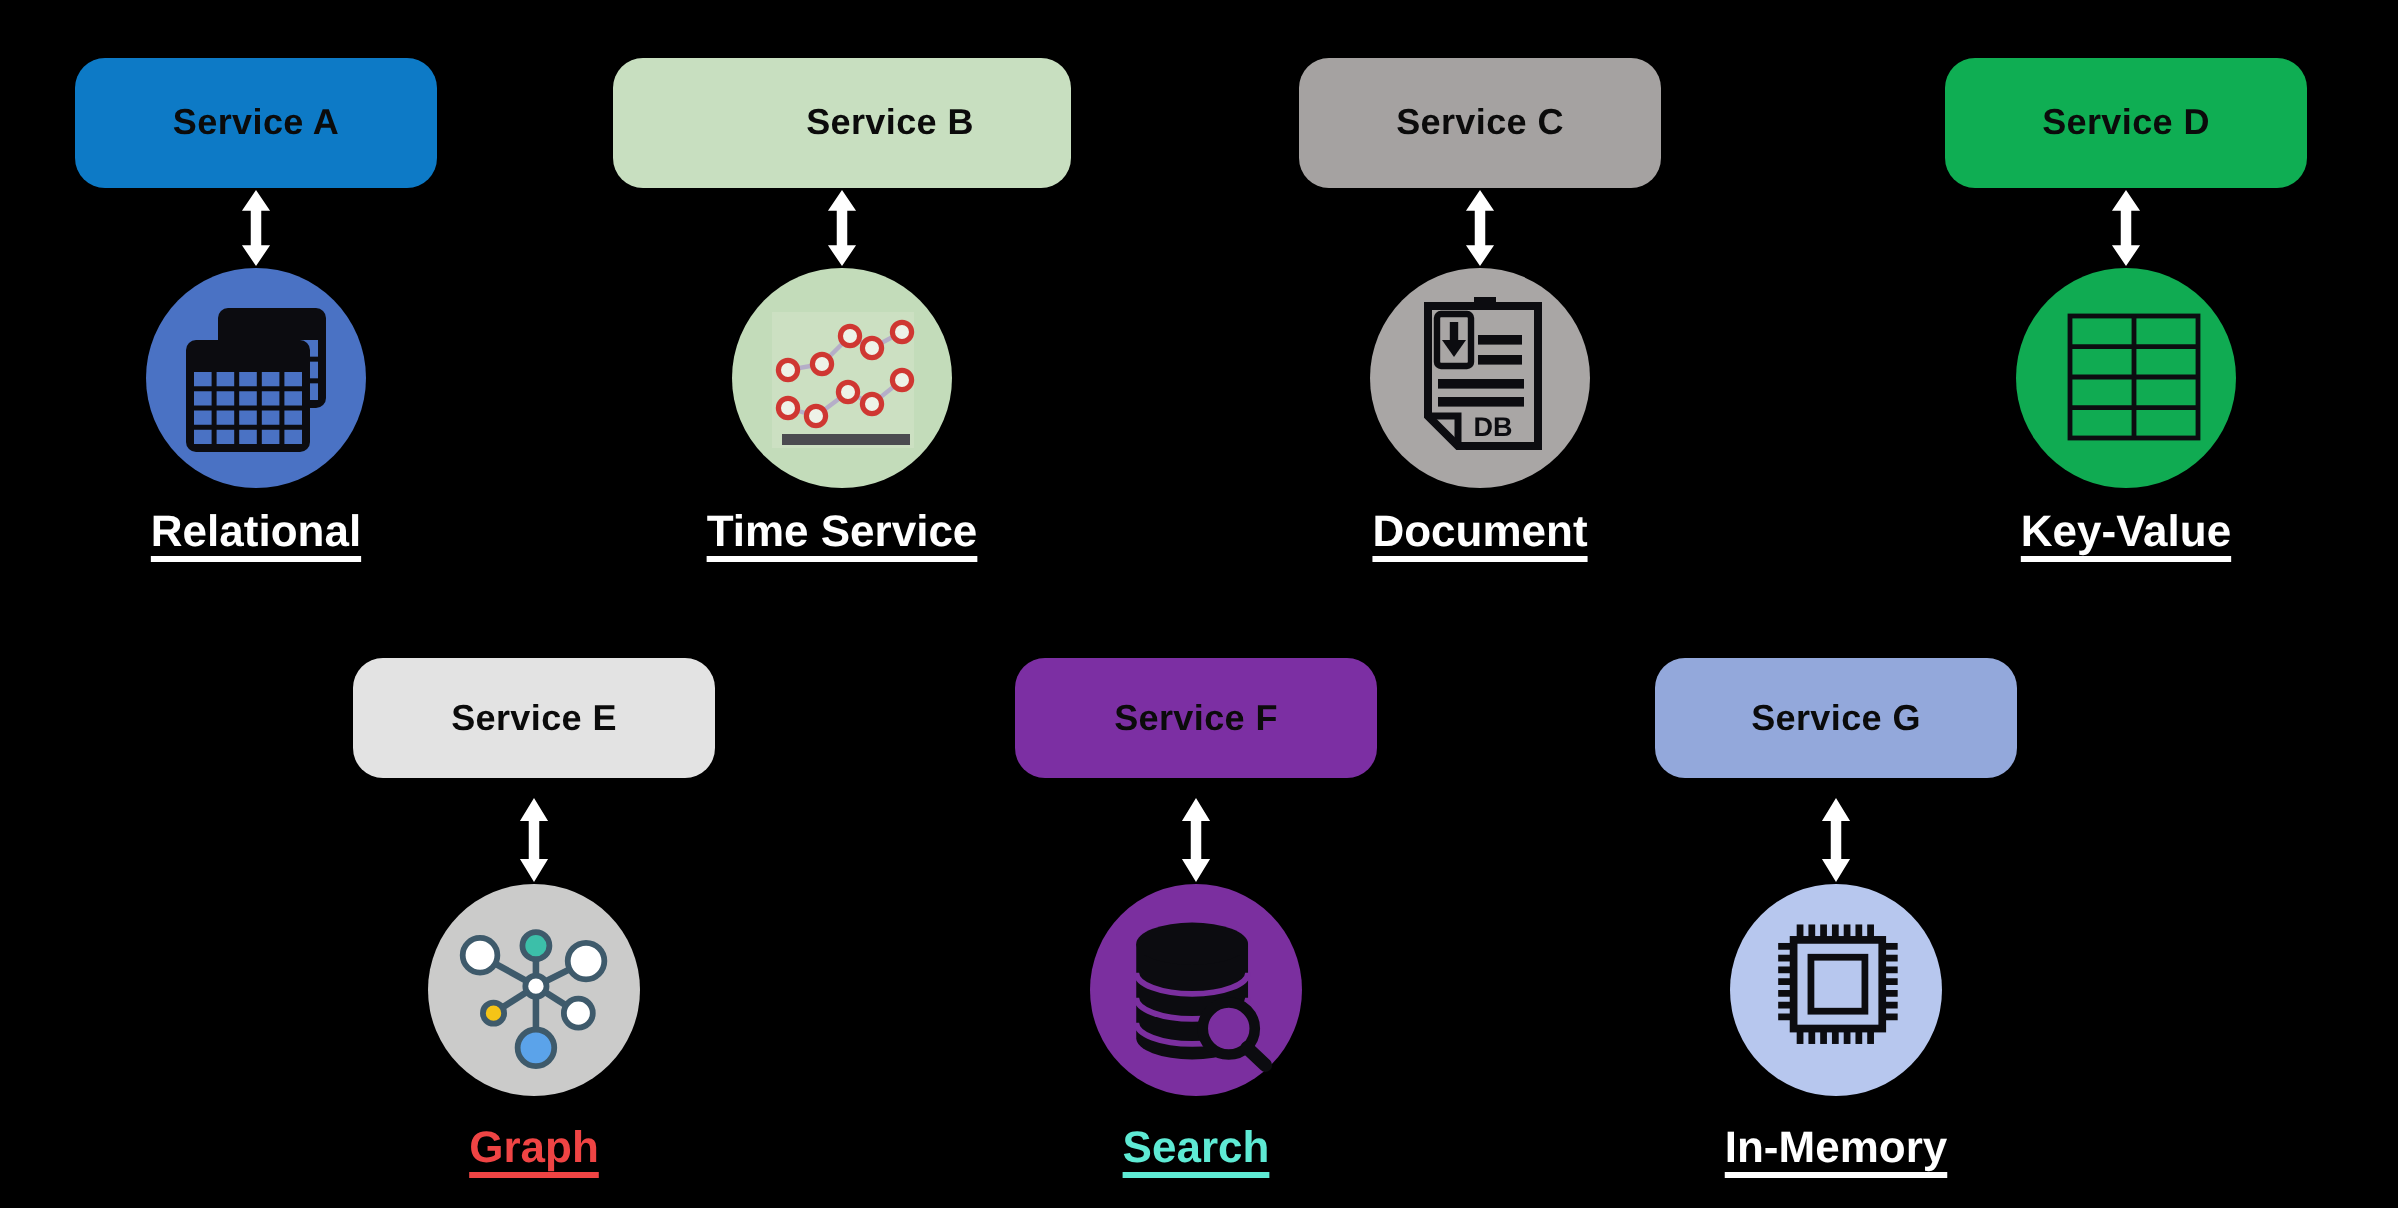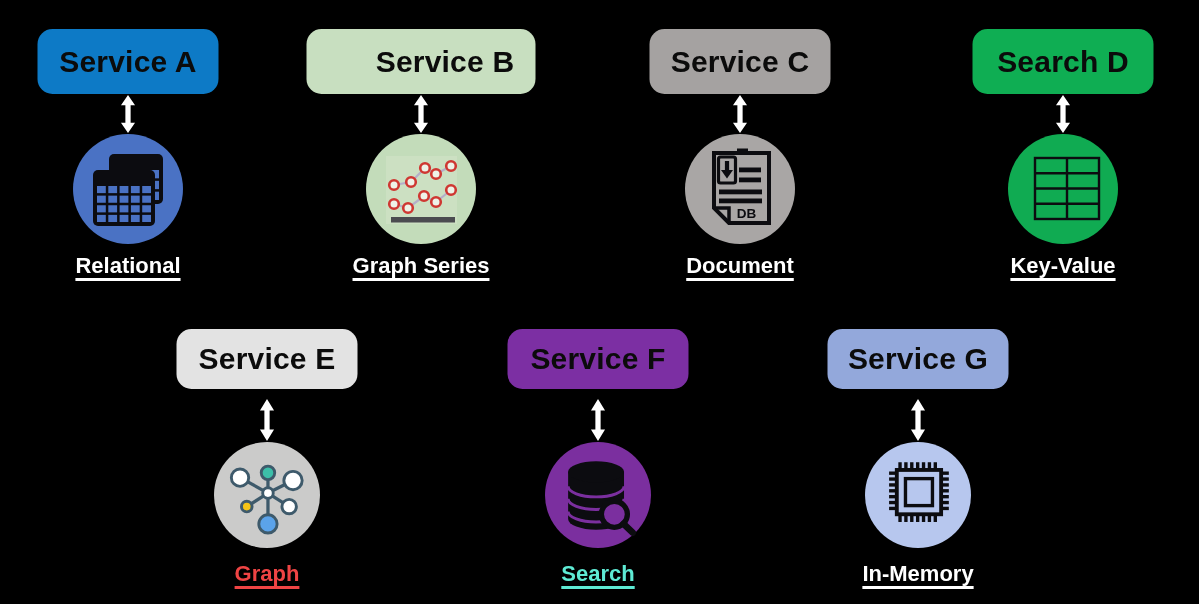--- a/index.html
+++ b/index.html
@@ -11,21 +11,21 @@
   .svc-col { position:absolute; width:224px; }
   .svc-col.row1 { top:29px; }
   .svc-col.row2 { top:329px; }
 
   .svc-box {
     position:absolute; top:0; left:50%; transform:translateX(-50%);
     width:181px; height:65px; border-radius:15px;
     display:flex; align-items:center; justify-content:center;
   }
   .row2 .svc-box { height:60px; }
-  .svc-name { font-size:30px; font-weight:700; letter-spacing:0.2px; }
+  .svc-name { font-size:18px; font-weight:700; letter-spacing:0.2px; }
 
   .arrow { position:absolute; left:50%; transform:translateX(-50%); width:15px; display:block; }
   .row1 .arrow { top:66px; height:38px; }
   .row2 .arrow { top:70px; height:42px; }
 
   .db-circle {
     position:absolute; left:50%; transform:translateX(-50%);
     border-radius:50%;
   }
   .row1 .db-circle { top:105px; width:110px; height:110px;text-decoration:underline; }
@@ -113,21 +113,21 @@
           <circle cx="70" cy="40" r="4.8" fill="#eef2e8" stroke="#cf3732" stroke-width="2.6"></circle>
           <circle cx="85" cy="32" r="4.8" fill="#eef2e8" stroke="#cf3732" stroke-width="2.6"></circle>
           <circle cx="28" cy="70" r="4.8" fill="#eef2e8" stroke="#cf3732" stroke-width="2.6"></circle>
           <circle cx="42" cy="74" r="4.8" fill="#eef2e8" stroke="#cf3732" stroke-width="2.6"></circle>
           <circle cx="58" cy="62" r="4.8" fill="#eef2e8" stroke="#cf3732" stroke-width="2.6"></circle>
           <circle cx="70" cy="68" r="4.8" fill="#eef2e8" stroke="#cf3732" stroke-width="2.6"></circle>
           <circle cx="85" cy="56" r="4.8" fill="#eef2e8" stroke="#cf3732" stroke-width="2.6"></circle>
           <rect x="25" y="83" width="64" height="5.5" fill="#4b4b50"></rect>
         </svg>
       </div>
-      <div class="db-label" style="color: rgb(255, 255, 255);">Graph Series</div>
+      <div class="db-label" style="color: rgb(255, 255, 255);">Time Service</div>
     </div>
 
     <div class="svc-col row1" style="left: 628px;">
       <div class="svc-box" style="background: rgb(165, 162, 161); justify-content: center;">
         <span class="svc-name" style="color: rgb(11, 11, 11);">Service C</span>
       </div>
       <svg class="arrow" viewBox="0 0 16 44" preserveAspectRatio="none">
         <polygon points="8,0 15.5,12 10.8,12 10.8,32 15.5,32 8,44 0.5,32 5.2,32 5.2,12 0.5,12" fill="#ffffff"></polygon>
       </svg>
       <div class="db-circle" style="background: rgb(169, 166, 165);">
@@ -143,21 +143,21 @@
           <rect x="34" y="55.5" width="43" height="4.8" fill="#0c0c10"></rect>
           <rect x="34" y="64.5" width="43" height="4.8" fill="#0c0c10"></rect>
           <text x="61.5" y="84" font-size="13.5" font-weight="bold" text-anchor="middle" fill="#0c0c10" font-family="Liberation Sans, sans-serif">DB</text>
         </svg>
       </div>
       <div class="db-label" style="color: rgb(255, 255, 255);">Document</div>
     </div>
 
     <div class="svc-col row1" style="left: 951px;">
       <div class="svc-box" style="background: rgb(15, 174, 83);">
-        <span class="svc-name" style="color: rgb(11, 11, 11);">Search D</span>
+        <span class="svc-name" style="color: rgb(11, 11, 11);">Service D</span>
       </div>
       <svg class="arrow" viewBox="0 0 16 44" preserveAspectRatio="none">
         <polygon points="8,0 15.5,12 10.8,12 10.8,32 15.5,32 8,44 0.5,32 5.2,32 5.2,12 0.5,12" fill="#ffffff"></polygon>
       </svg>
       <div class="db-circle" style="background: rgb(16, 171, 82);">
         <svg viewBox="0 0 110 110">
           <rect x="27" y="24" width="64" height="61" fill="none" stroke="#0c0c10" stroke-width="2.4"></rect>
           <line x1="59" y1="24" x2="59" y2="85" stroke="#0c0c10" stroke-width="2.4"></line>
           <line x1="27" y1="39.3" x2="91" y2="39.3" stroke="#0c0c10" stroke-width="2.4"></line>
           <line x1="27" y1="54.5" x2="91" y2="54.5" stroke="#0c0c10" stroke-width="2.4"></line>

